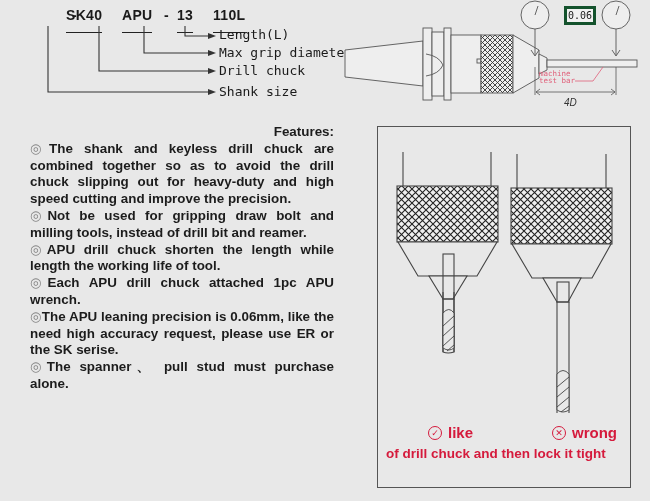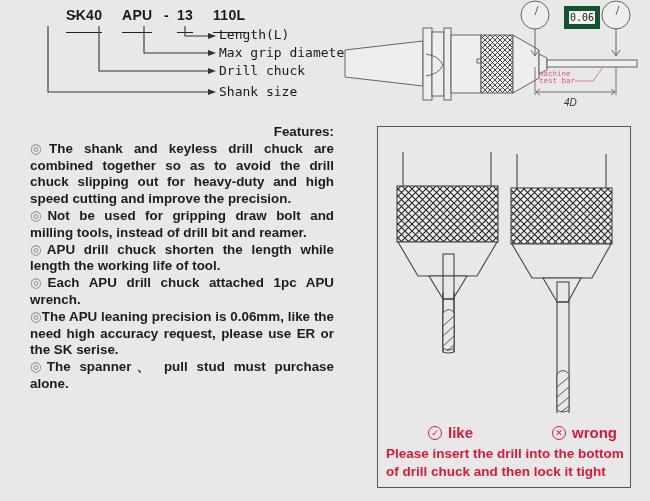--- a/index.html
+++ b/index.html
@@ -34,21 +34,21 @@
     }
     .red { color: #d51a3c; font-weight: bold; }
     .status-label { font-size: 15px; display: flex; align-items: center; gap: 6px; }
     .status-icon {
       width: 12px; height: 12px; border: 1px solid #d51a3c; border-radius: 50%;
       font-size: 9px; line-height: 12px; text-align: center; font-weight: normal;
     }
     .instruction { left: 386px; top: 445px; font-size: 13.5px; line-height: 18px; width: 245px; }
     .value-box {
       left: 564px; top: 6px; width: 26px; height: 13px;
-      border: 5px solid #14532d; background: #f2f2f2;
+      border: 3px solid #14532d; background: #f2f2f2;
       font-family: "DejaVu Sans Mono", monospace; font-size: 10px; line-height: 13px; text-align: center;
     }
     .testbar-label {
       font-family: "DejaVu Sans Mono", monospace; font-size: 7.5px; line-height: 7px; color: #e0607a;
     }
     .dim-label { font-family: "Liberation Sans", sans-serif; font-size: 10px; color: #333; font-style: italic; }
   </style>
 </head>
 <body>
 
@@ -207,15 +207,14 @@
 
 <div class="abs status-label red" style="left:428px;top:424px;">
   <span class="status-icon">✓</span>
   <span>like</span>
 </div>
 <div class="abs status-label red" style="left:552px;top:424px;">
   <span class="status-icon">✕</span>
   <span>wrong</span>
 </div>
 <div class="abs red instruction">
-  <div>Please insert the drill into the bottom</div>
   <div>of drill chuck and then lock it tight</div>
 </div>
 
 </body></html>

